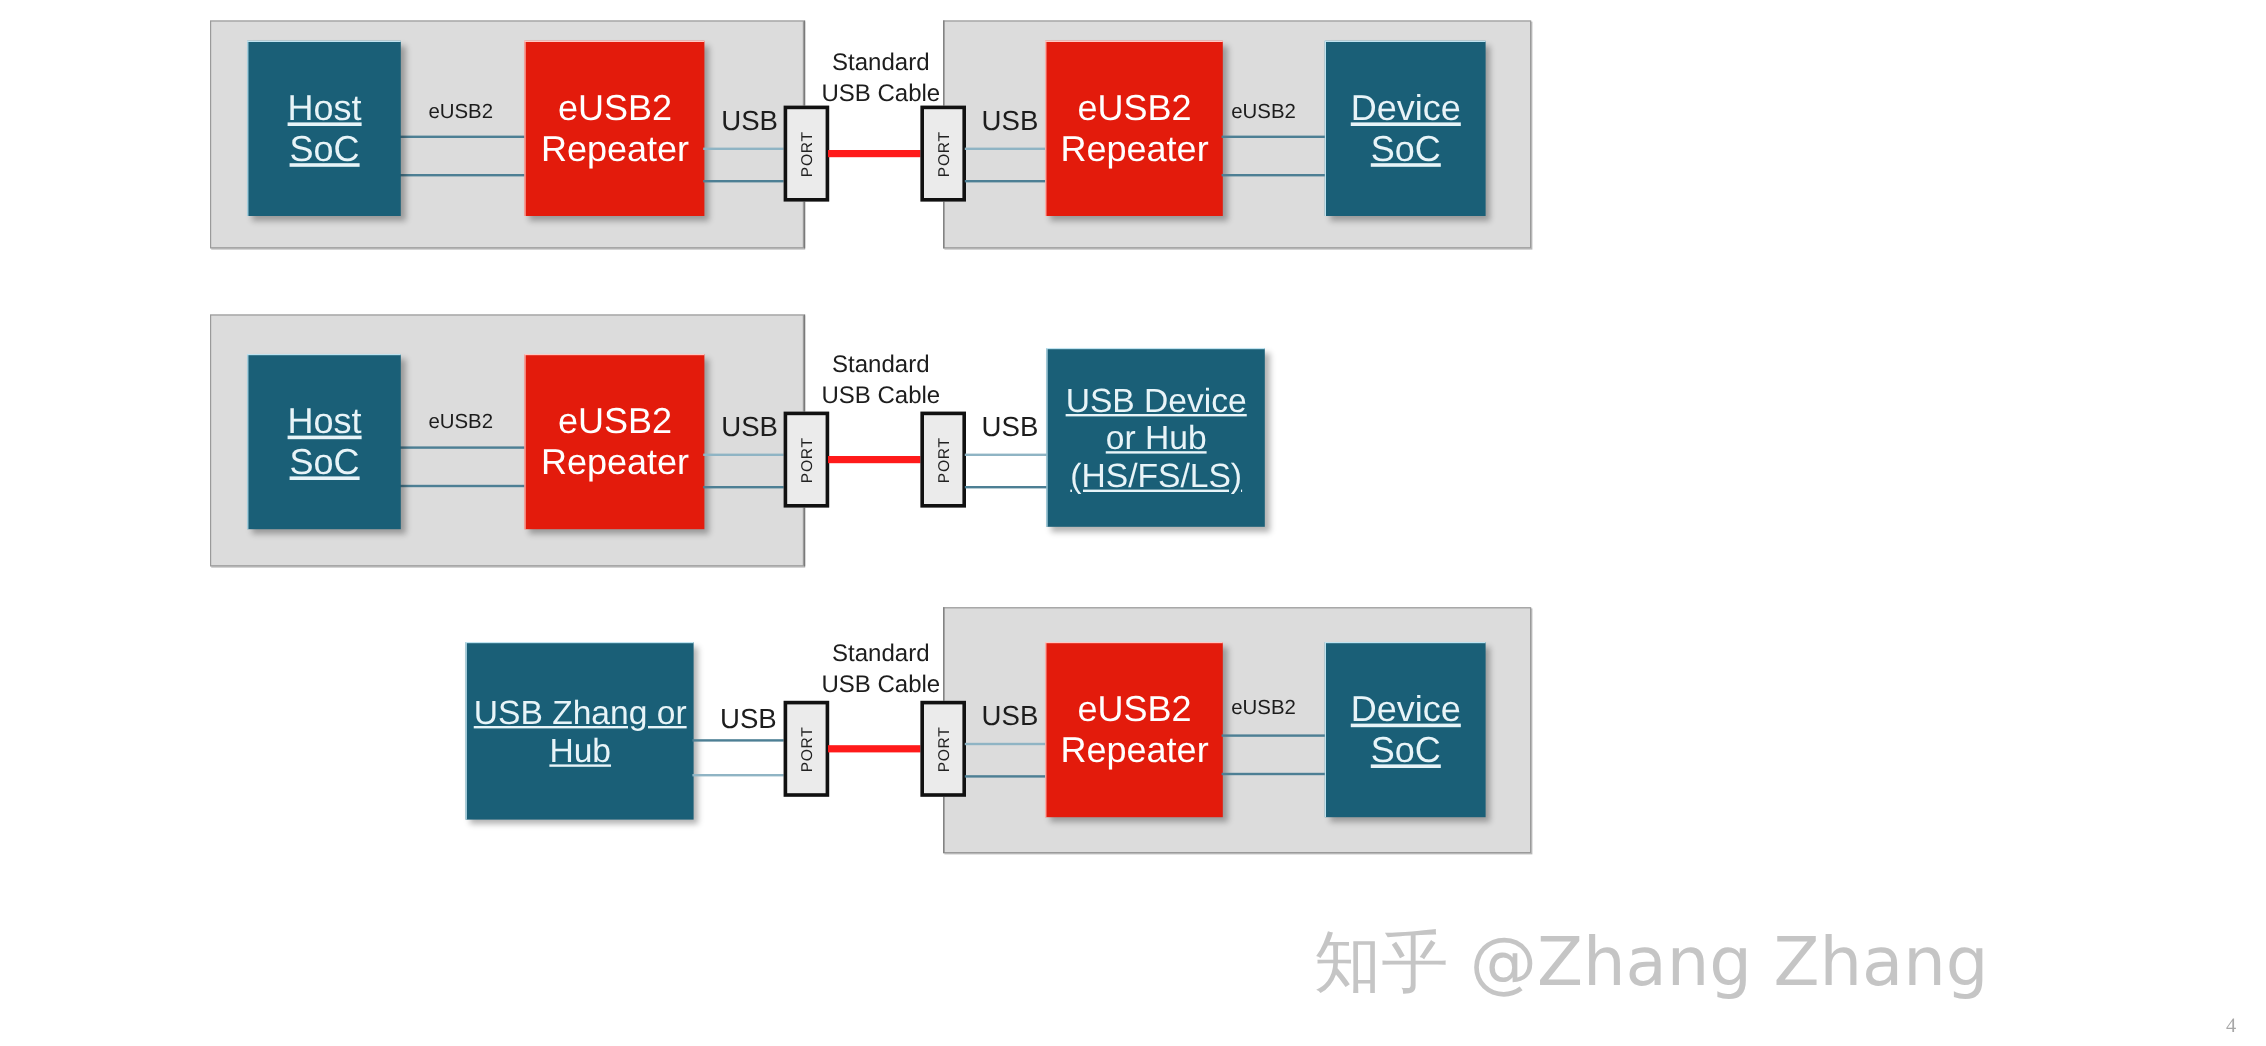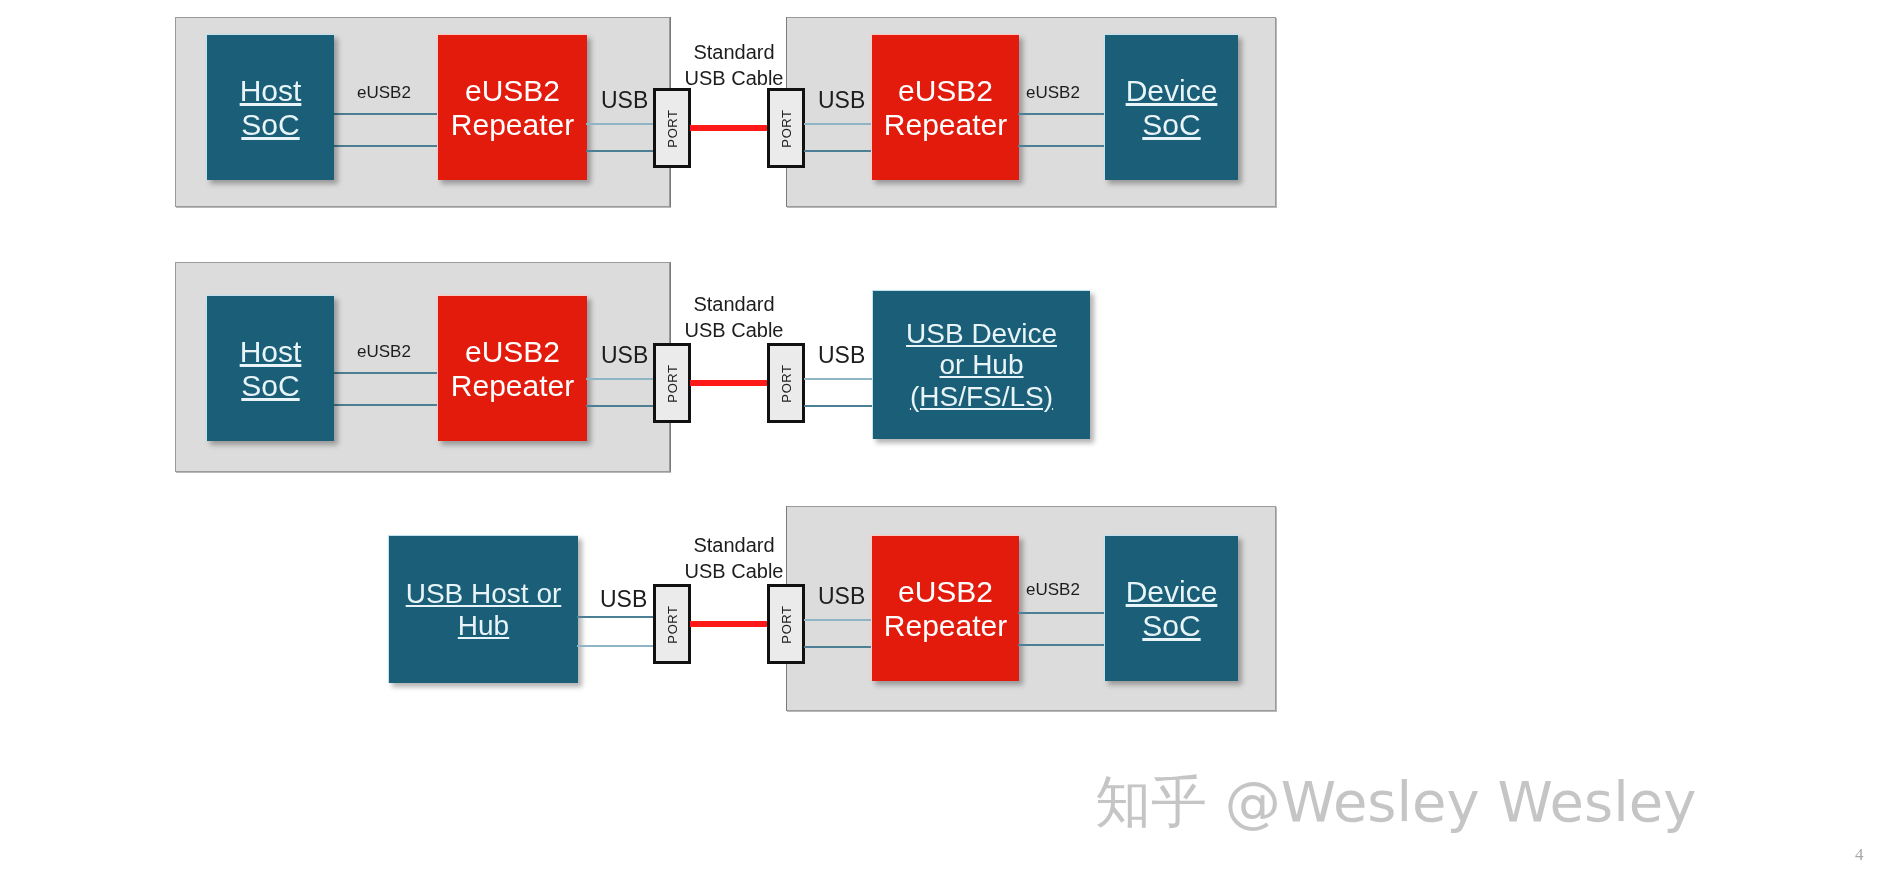--- a/index.html
+++ b/index.html
@@ -209,30 +209,30 @@
   <div class="cable" style="left:690px; top:380px; width:78px;"></div>
 
   <div class="port" style="left:767px; top:343px; width:38px; height:80px;">
     <span class="vtxt">PORT</span>
   </div>
 
   <div class="wire pale" style="left:804px; top:378px; width:70px;"></div>
   <div class="wire" style="left:804px; top:405px; width:70px;"></div>
   <div class="wlabel" style="left:818px; top:342px;">USB</div>
 
-  <div class="soc" style="left:872px; top:290px; width:218px; height:149px; font-size:28px;text-align:right;">
+  <div class="soc" style="left:872px; top:290px; width:182px; height:149px; font-size:28px;text-align:right;">
     <span class="ln">USB Device</span>
     <span class="ln">or Hub</span>
     <span class="ln">(HS/FS/LS)</span>
   </div>
 
   <div class="board" style="left:786px; top:506px; width:490px; height:205px;"></div>
 
   <div class="soc" style="left:388px; top:535px; width:190px; height:148px; font-size:28px;">
-    <span class="ln">USB Host or</span>
+    <span class="ln">USB Zhang or</span>
     <span class="ln">Hub</span>
   </div>
 
   <div class="wire" style="left:577px; top:616px; width:77px;"></div>
   <div class="wire pale" style="left:577px; top:645px; width:77px;"></div>
   <div class="wlabel" style="left:600px; top:586px;">USB</div>
 
   <div class="port" style="left:653px; top:584px; width:38px; height:80px;">
     <span class="vtxt">PORT</span>
   </div>
@@ -260,17 +260,17 @@
 
   <div class="wire" style="left:1018px; top:612px; width:88px;"></div>
   <div class="wire" style="left:1018px; top:644px; width:88px;"></div>
   <div class="wlabel small" style="left:1026px; top:580px;">eUSB2</div>
 
   <div class="soc" style="left:1104px; top:535px; width:134px; height:146px; font-size:30px;">
     <span class="ln">Device</span>
     <span class="ln">SoC</span>
   </div>
 
-  <div class="watermark" style="left:1095px; top:765px;">知乎 @Wesley Wesley</div>
+  <div class="watermark" style="left:1095px; top:765px;">知乎 @Zhang Zhang</div>
 
   <div class="pagenum" style="left:1855px; top:845px;">4</div>
 
 </div>
 
 </body></html>

